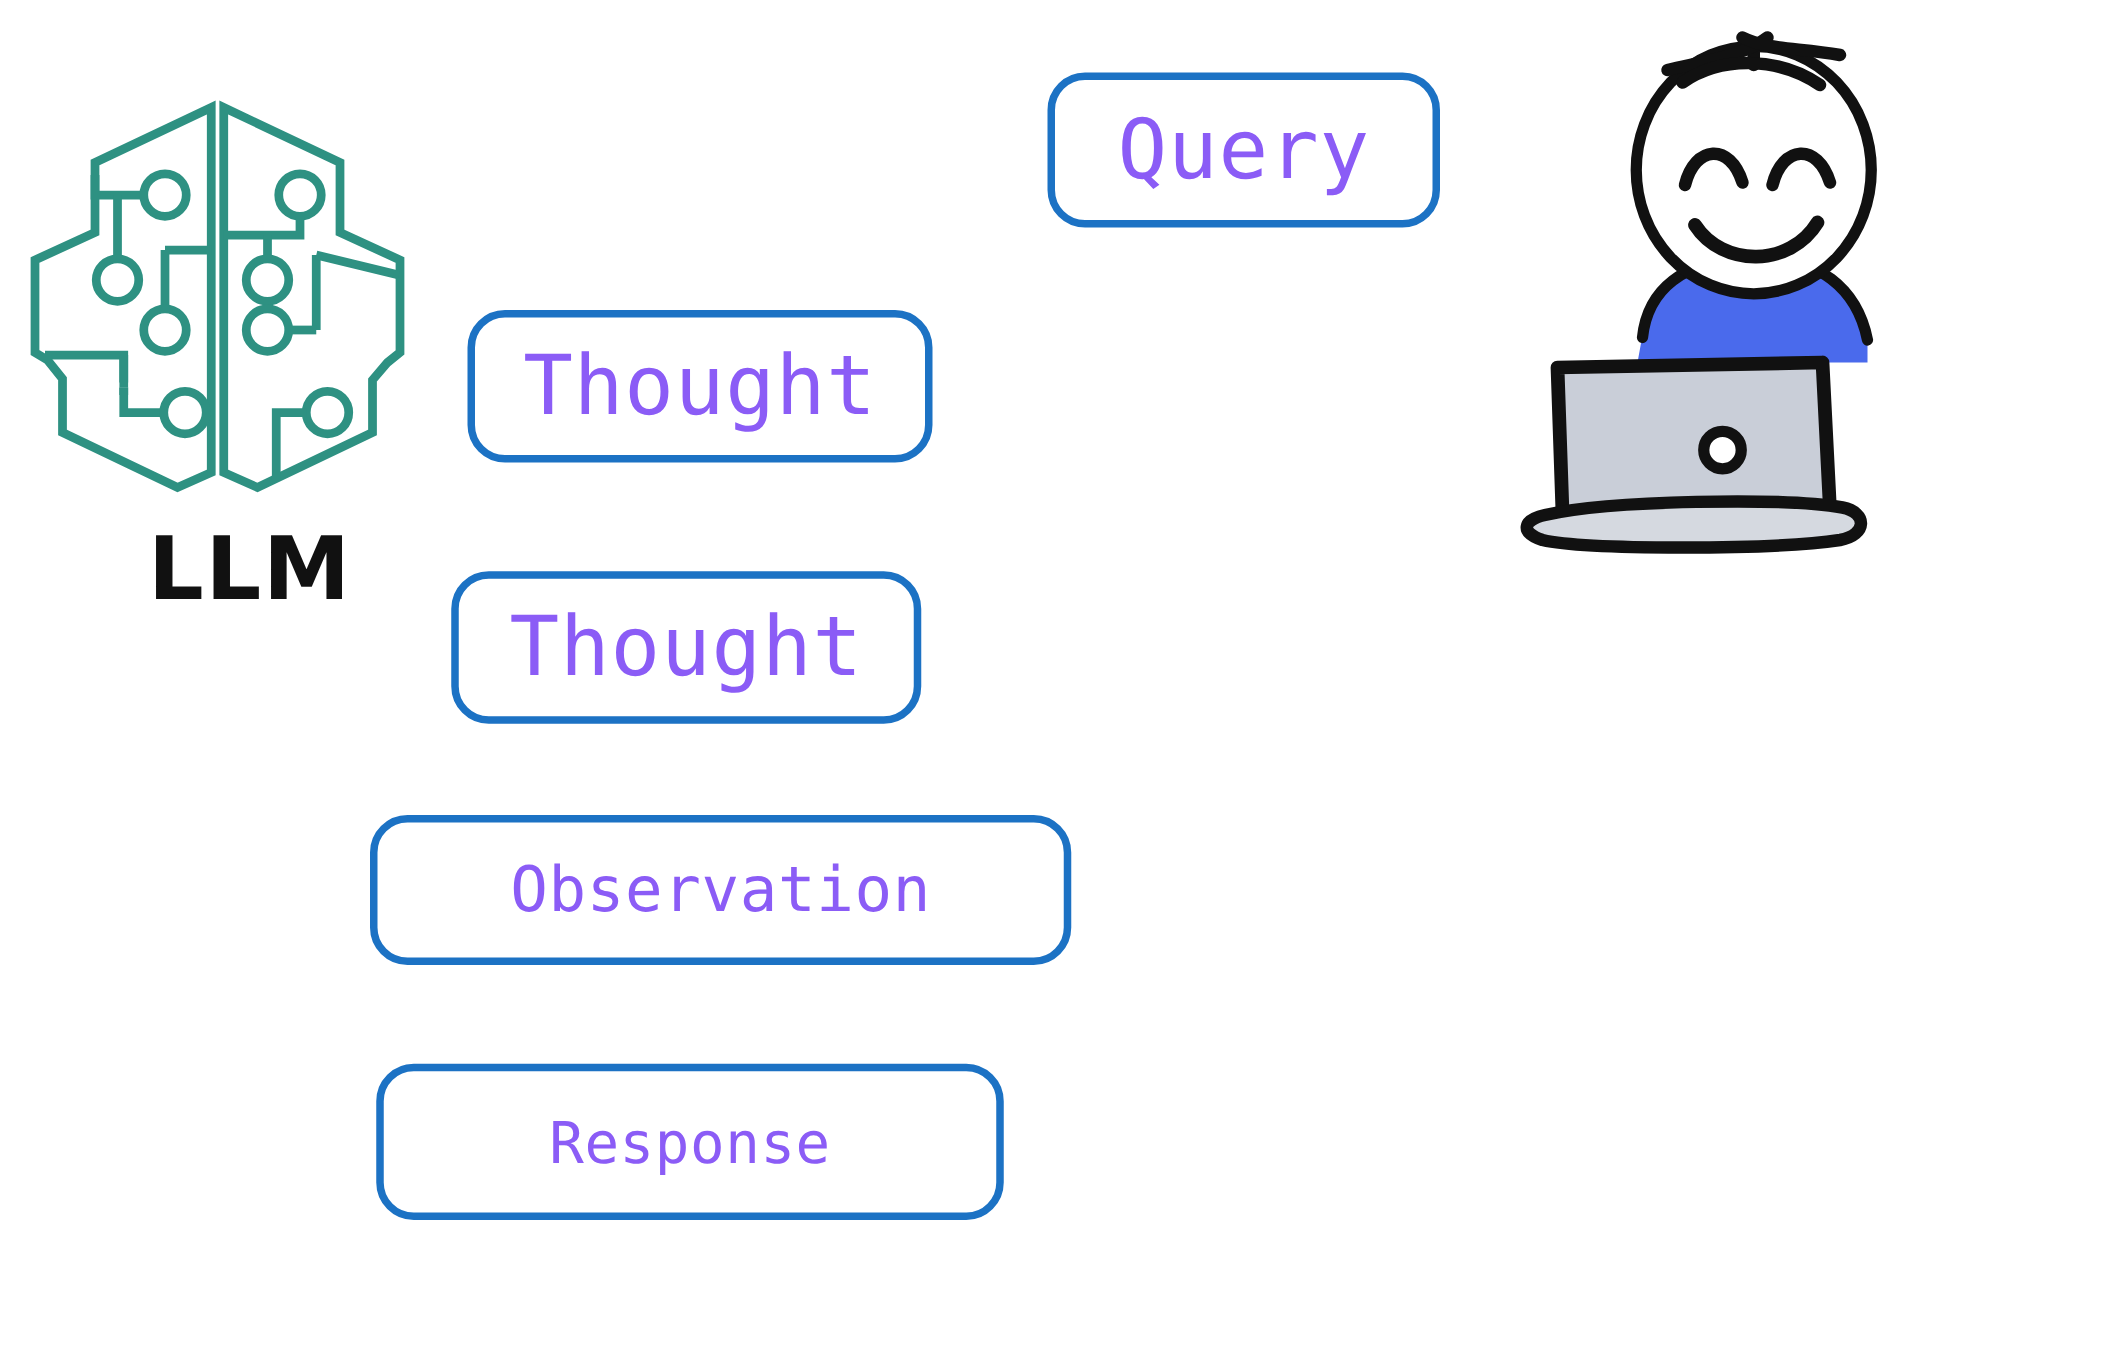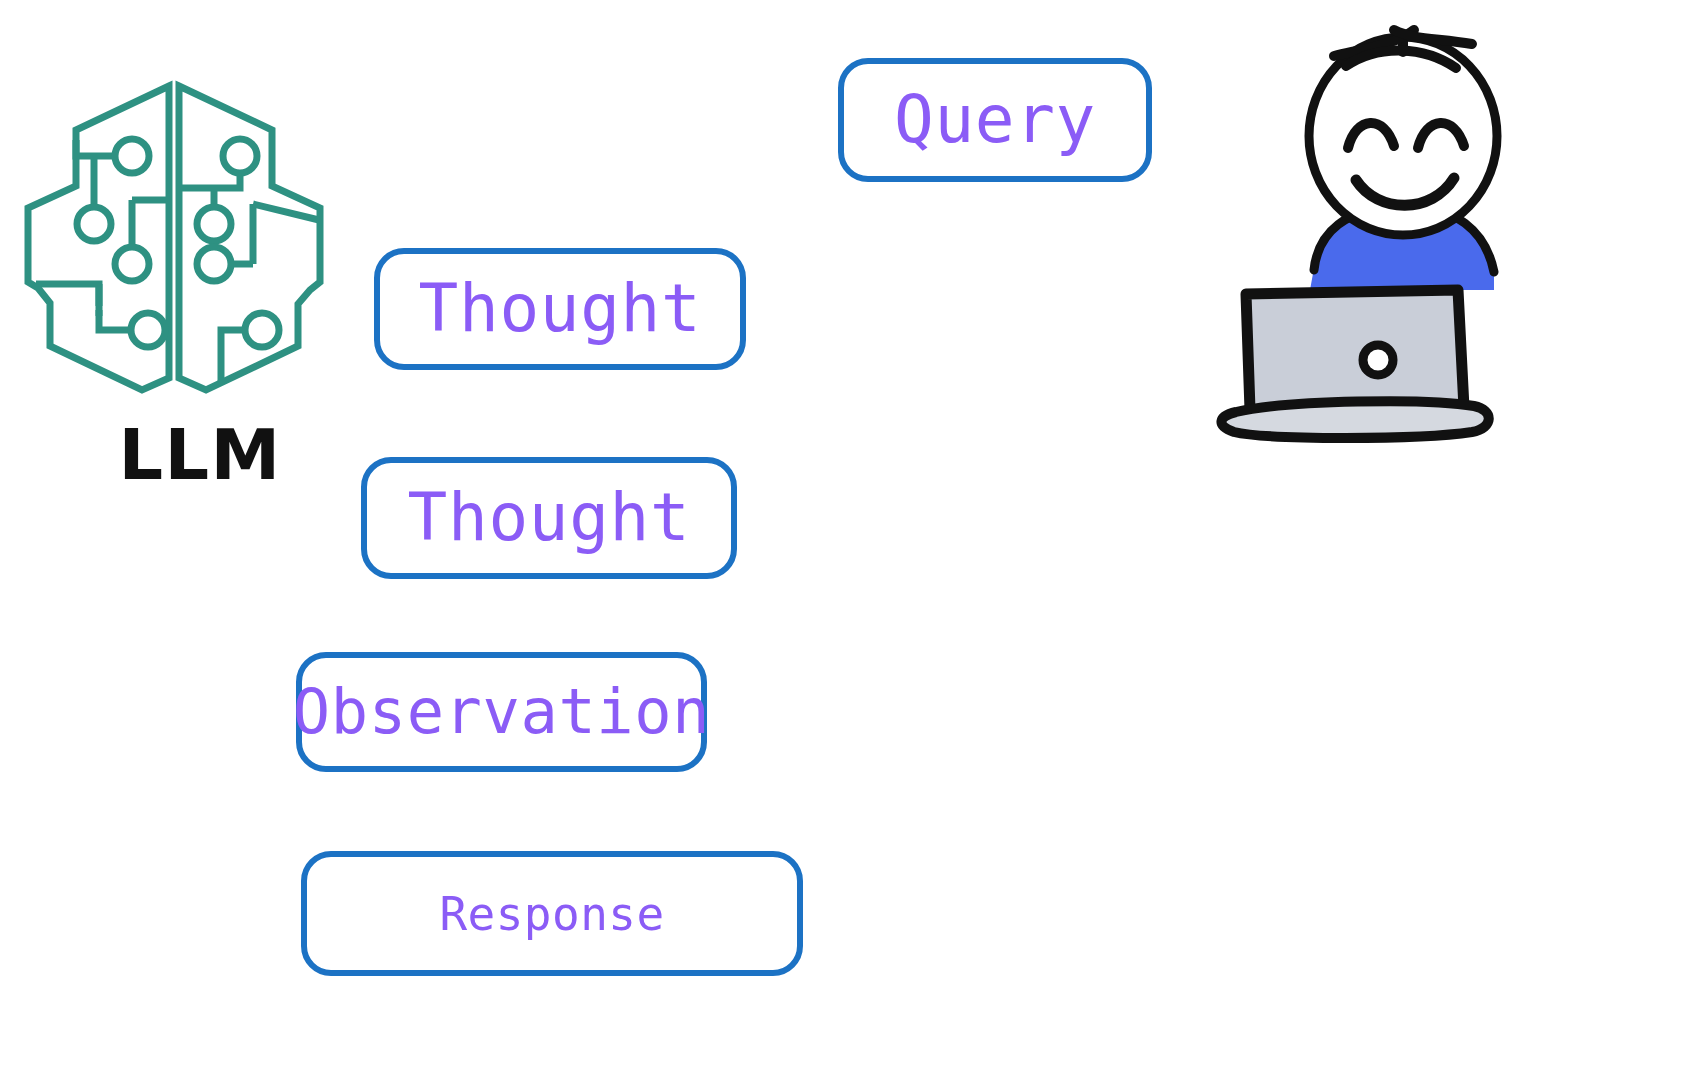--- a/index.html
+++ b/index.html
@@ -18,21 +18,21 @@
     color:#8b5cf6;
     font-family:"DejaVu Sans Mono","Liberation Mono",monospace;
     font-weight:400;
     letter-spacing:0.01em;
     white-space:nowrap;
     line-height:1;
   }
   #node-query      {left:838px; top:58px;  width:314px; height:124px; font-size:66px;}
   #node-thought    {left:374px; top:248px; width:372px; height:122px; font-size:66px;}
   #node-action     {left:361px; top:457px; width:376px; height:122px; font-size:66px;}
-  #node-observation{left:296px; top:652px; width:411px; height:120px; font-size:62px;}
+  #node-observation{left:296px; top:652px; width:561px; height:120px; font-size:50px;}
   #node-response   {left:301px; top:851px; width:502px; height:125px; font-size:46px;}
 
   
   #llm-label{
     position:absolute;left:60px;top:410px;width:280px;height:90px;
     display:flex;align-items:center;justify-content:center;
     color:#111111;
     font-family:"DejaVu Sans","Liberation Sans",sans-serif;
     font-size:70px;font-weight:700;letter-spacing:.02em;line-height:1;
   }

